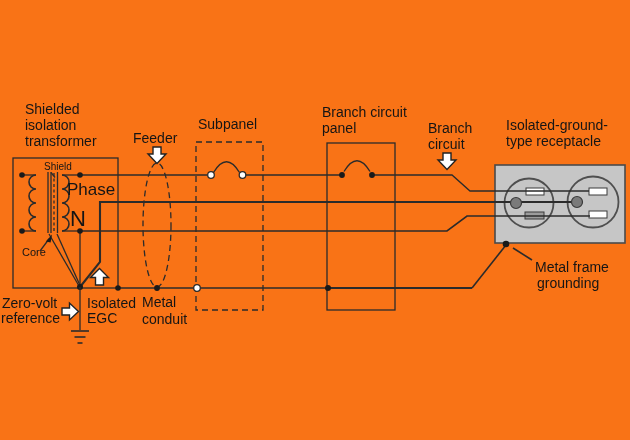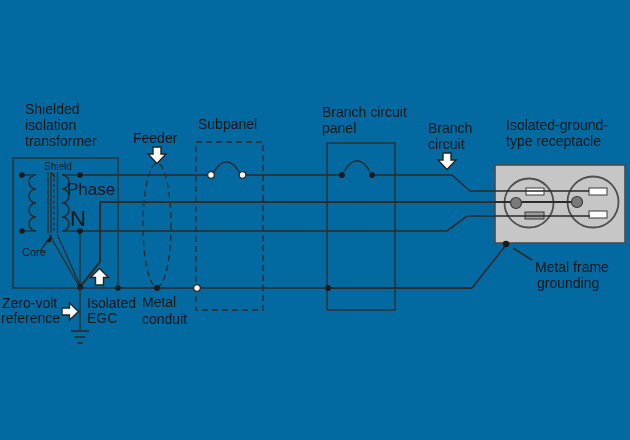--- a/index.html
+++ b/index.html
@@ -1,16 +1,16 @@
 <!DOCTYPE html>
 <html><head>
 <meta charset="utf-8">
 <style>
   html,body{margin:0;padding:0;background:#fff;}
-  .page{width:630px;height:440px;background:#0369a1;position:relative;overflow:hidden;}
+  .page{width:630px;height:440px;background:#f97316;position:relative;overflow:hidden;}
   svg{display:block;}
   text{font-family:"Liberation Sans","DejaVu Sans",sans-serif;fill:#151515;}
   .lbl{font-size:14px;}
   .lbl-sm{font-size:10px;}
   .lbl-core{font-size:11px;}
   .lbl-phase{font-size:17px;}
   .lbl-n{font-size:22px;}
   .wire{stroke:#2b2b2b;fill:none;}
   .thin{stroke-width:1.3;}
   .med{stroke-width:1.6;}

